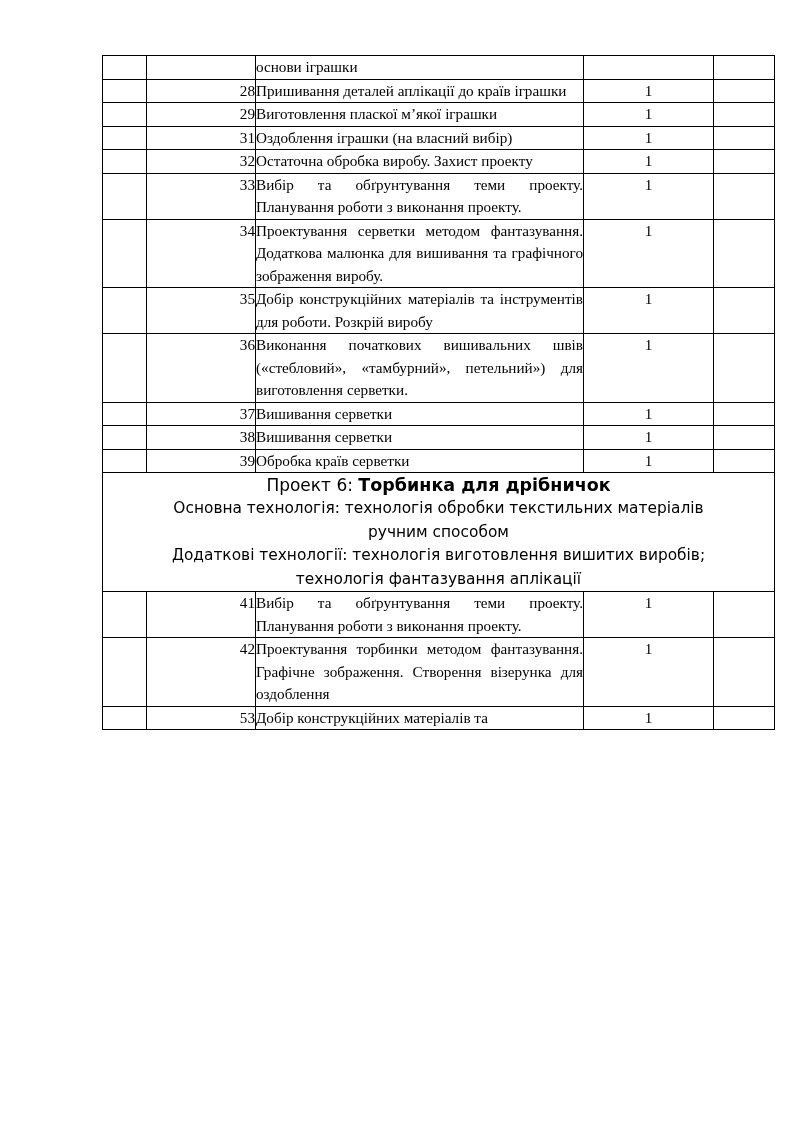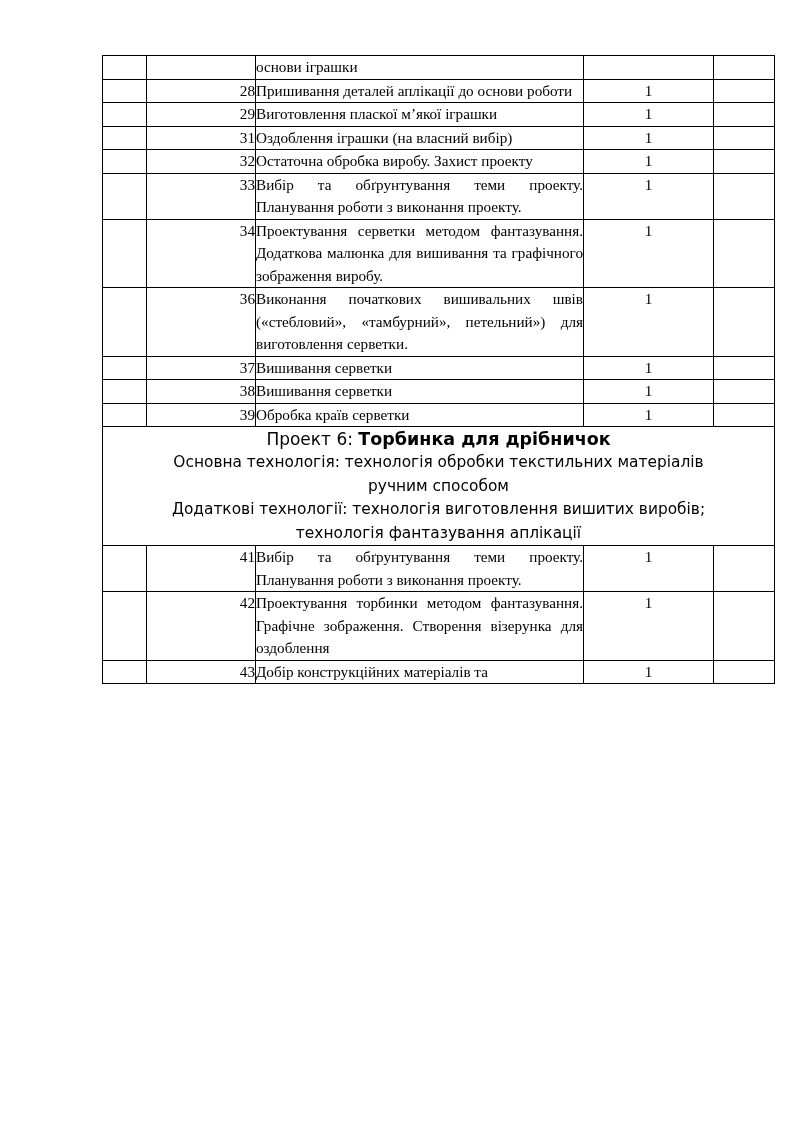--- a/index.html
+++ b/index.html
@@ -138,21 +138,21 @@
           <tr class="row-continuation">
             <td class="cell-blank"></td>
             <td class="cell-num"></td>
             <td class="cell-task single">основи іграшки</td>
             <td class="cell-hours"></td>
             <td class="cell-last"></td>
           </tr>
           <tr>
             <td class="cell-blank"></td>
             <td class="cell-num">28</td>
-            <td class="cell-task">Пришивання деталей аплікації до основи роботи</td>
+            <td class="cell-task">Пришивання деталей аплікації до країв іграшки</td>
             <td class="cell-hours">1</td>
             <td class="cell-last"></td>
           </tr>
           <tr>
             <td class="cell-blank"></td>
             <td class="cell-num">29</td>
             <td class="cell-task single">Виготовлення пласкої м’якої іграшки</td>
             <td class="cell-hours">1</td>
             <td class="cell-last"></td>
           </tr>
@@ -174,20 +174,27 @@
             <td class="cell-blank"></td>
             <td class="cell-num">33</td>
             <td class="cell-task">Вибір та обґрунтування теми проекту. Планування роботи з виконання проекту.</td>
             <td class="cell-hours">1</td>
             <td class="cell-last"></td>
           </tr>
           <tr>
             <td class="cell-blank"></td>
             <td class="cell-num">34</td>
             <td class="cell-task">Проектування серветки методом фантазування. Додаткова малюнка для вишивання та графічного зображення виробу.</td>
+            <td class="cell-hours">1</td>
+            <td class="cell-last"></td>
+          </tr>
+          <tr>
+            <td class="cell-blank"></td>
+            <td class="cell-num">35</td>
+            <td class="cell-task">Добір конструкційних матеріалів та інструментів для роботи. Розкрій виробу</td>
             <td class="cell-hours">1</td>
             <td class="cell-last"></td>
           </tr>
           <tr>
             <td class="cell-blank"></td>
             <td class="cell-num">36</td>
             <td class="cell-task">Виконання початкових вишивальних швів («стебловий», «тамбурний», петельний») для виготовлення серветки.</td>
             <td class="cell-hours">1</td>
             <td class="cell-last"></td>
           </tr>
@@ -230,21 +237,21 @@
           </tr>
           <tr>
             <td class="cell-blank"></td>
             <td class="cell-num">42</td>
             <td class="cell-task">Проектування торбинки методом фантазування. Графічне зображення. Створення візерунка для оздоблення</td>
             <td class="cell-hours">1</td>
             <td class="cell-last"></td>
           </tr>
           <tr>
             <td class="cell-blank"></td>
-            <td class="cell-num">43</td>
+            <td class="cell-num">53</td>
             <td class="cell-task">Добір конструкційних матеріалів та</td>
             <td class="cell-hours">1</td>
             <td class="cell-last"></td>
           </tr>
         </tbody>
     </table>
   </div>
   <div class="clip-bottom"></div>
 </div>
 

